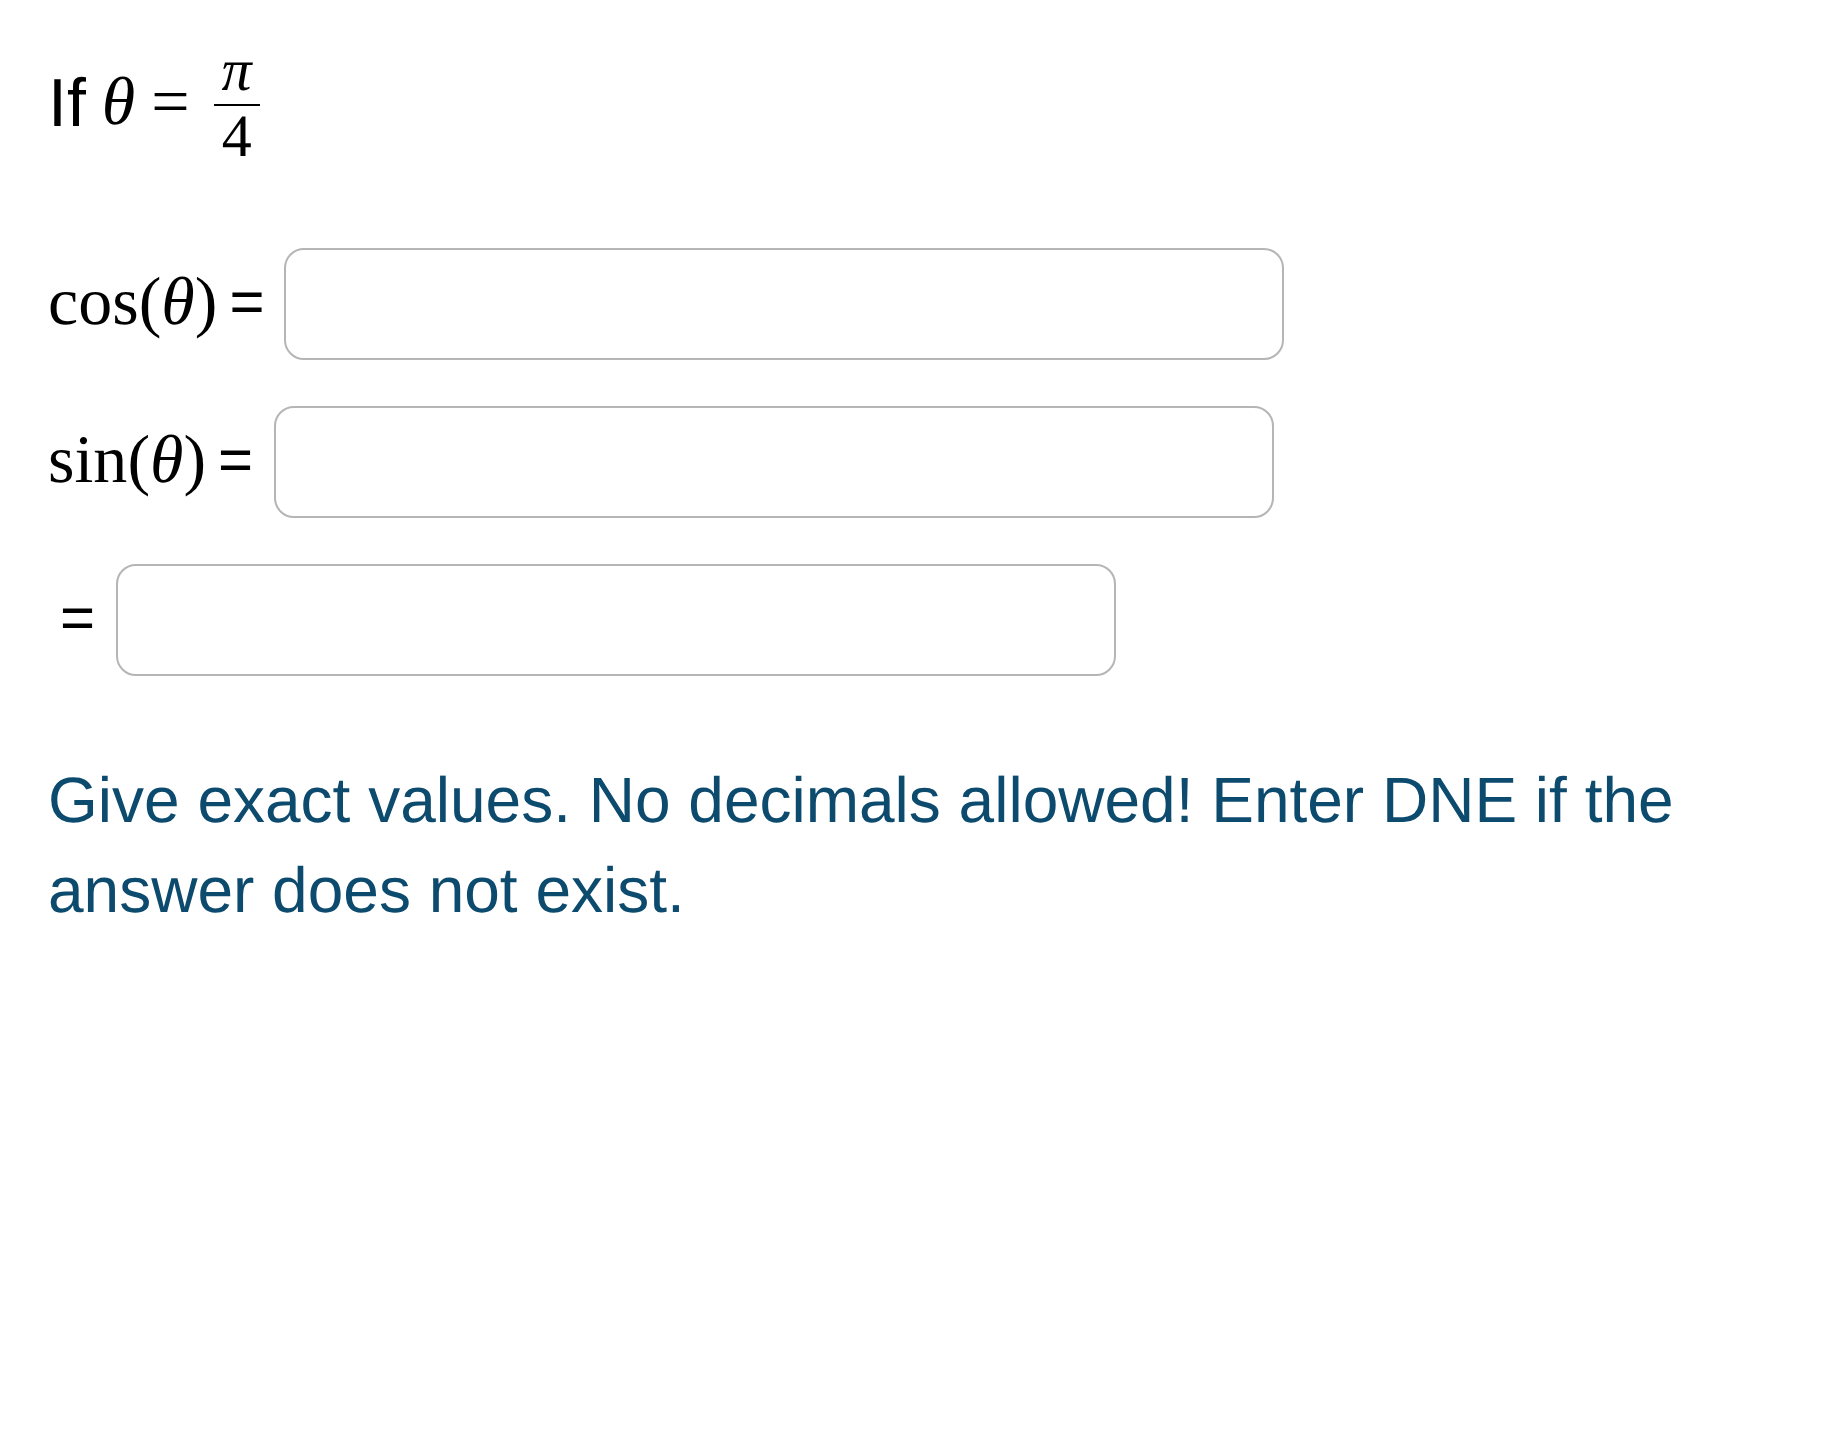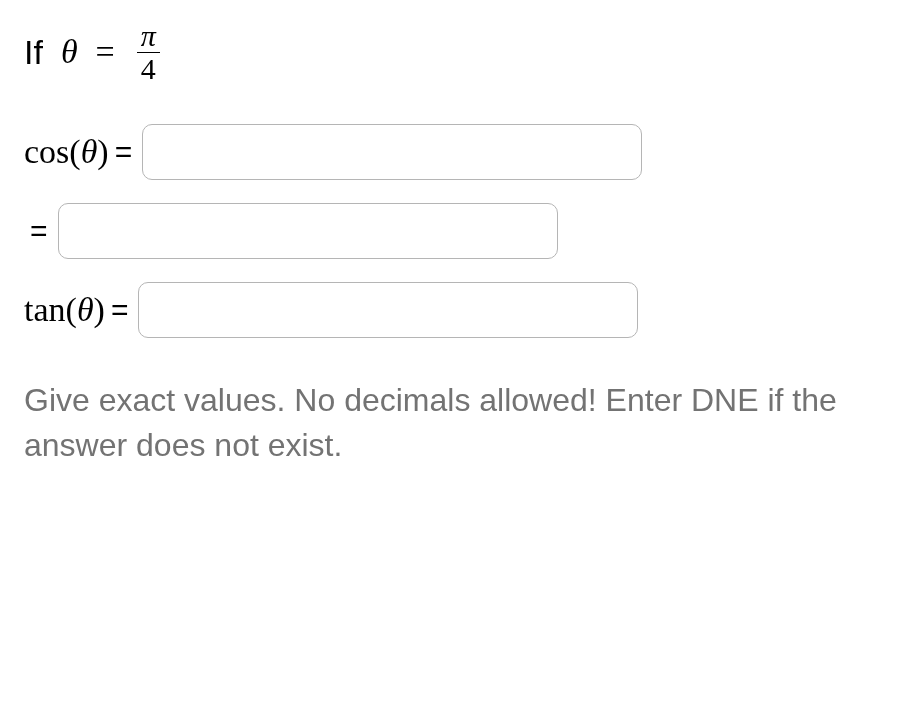--- a/index.html
+++ b/index.html
@@ -10,21 +10,21 @@
       padding: 20px 24px;
       font-family: 'Times New Roman', Times, serif;
       font-size: 32px;
       color: #000;
       background: #fff;
       width: 914px;
     }
     .prompt-line {
       display: flex;
       align-items: center;
-      gap: 18px;
+      gap: 8px;
       margin-bottom: 40px;
       font-family: Arial, Helvetica, sans-serif;
       font-size: 34px;
     }
     .prompt-line .if-text {
       font-family: Arial, Helvetica, sans-serif;
     }
     .math-italic {
       font-family: 'Times New Roman', serif;
       font-style: italic;
@@ -77,21 +77,21 @@
       font-size: 26px;
       padding: 0 14px;
       outline: none;
       font-family: Arial, Helvetica, sans-serif;
     }
     .instructions {
       font-family: Arial, Helvetica, sans-serif;
       font-size: 32px;
       line-height: 1.4;
       margin-top: 40px;
-      color: #737373;
+      color: #0c4a6e;
     }
   </style>
 </head>
 <body>
 
 <div class="prompt-line">
   <span class="if-text">If</span>
   <span class="math-italic">θ</span>
   <span style="font-family:'Times New Roman',serif;">=</span>
   <span class="fraction">
@@ -102,25 +102,25 @@
 
 <div class="eq-row">
   <span class="eq-label">
     <span class="fn">cos</span>(<span class="theta">θ</span>)
   </span>
   <span class="eq-eq">=</span>
   <input class="answer" type="text" value="" style="">
 </div>
 
 <div class="eq-row">
+  <span class="eq-label">
+    <span class="fn">sin</span>(<span class="theta">θ</span>)
+  </span>
   <span class="eq-eq">=</span>
   <input class="answer" type="text" value="" style="">
 </div>
 
 <div class="eq-row">
-  <span class="eq-label">
-    <span class="fn">tan</span>(<span class="theta">θ</span>)
-  </span>
   <span class="eq-eq">=</span>
   <input class="answer" type="text" value="" style="">
 </div>
 
 <div class="instructions">Give exact values. No decimals allowed! Enter DNE if the answer does not exist.</div>
 
 </body></html>

